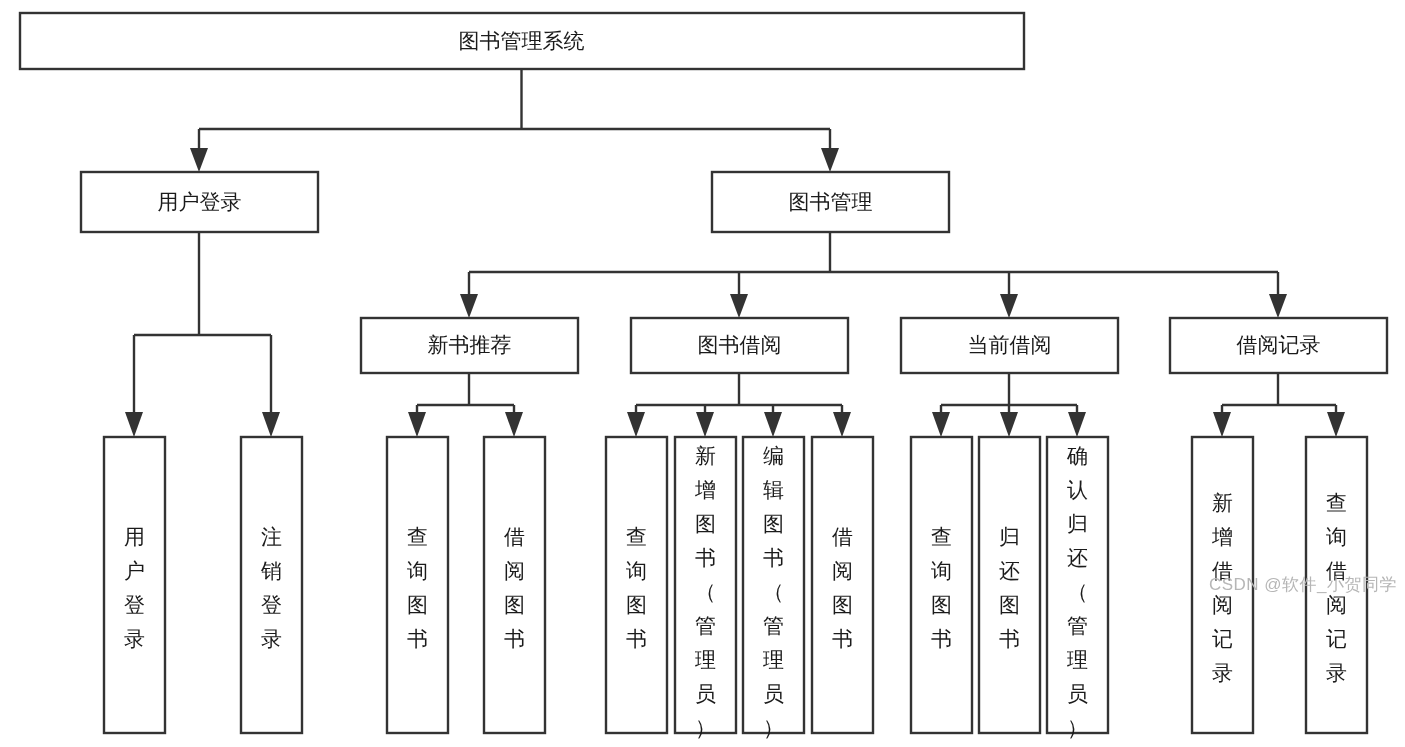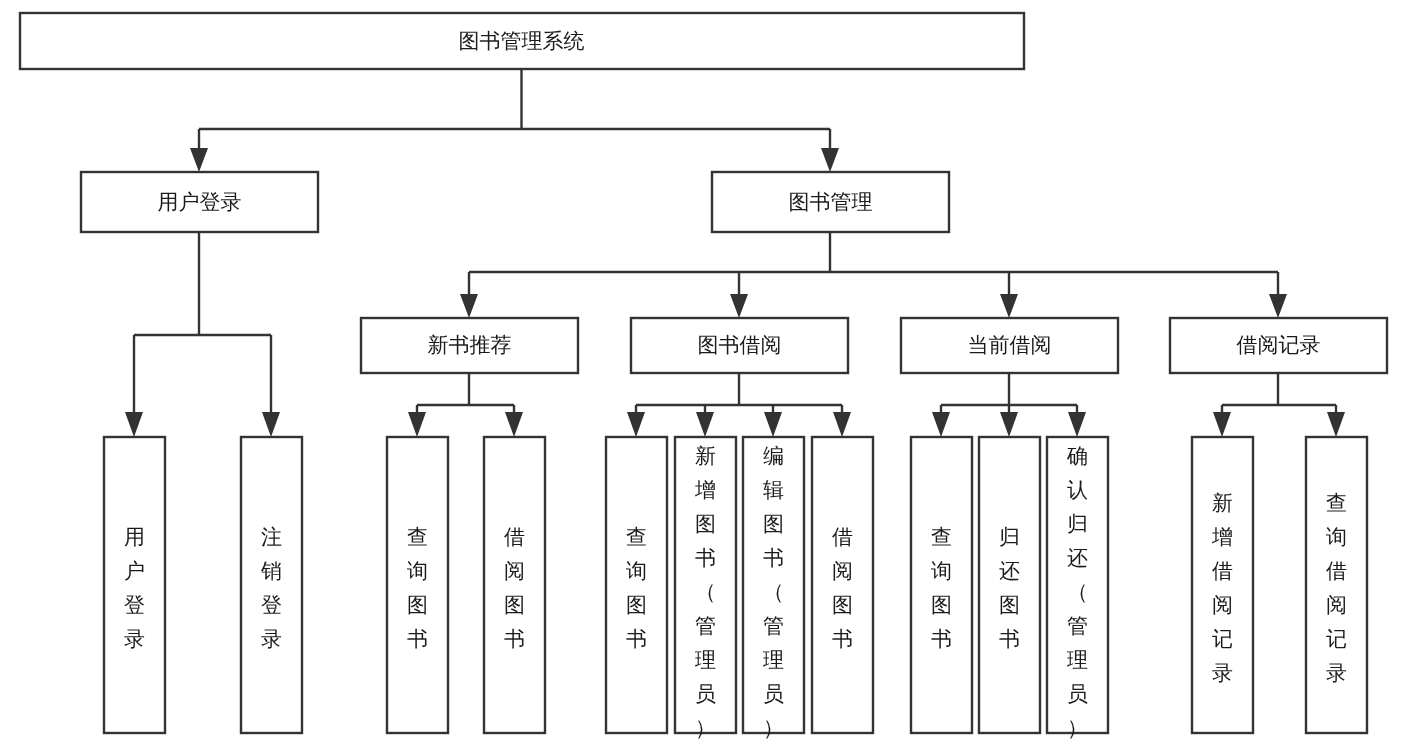--- a/index.html
+++ b/index.html
@@ -217,13 +217,14 @@
       <rect class="node-box" x="1192" y="437" width="61" height="296"></rect>
       <text class="leaf-label" x="1222.5" y="0"><tspan x="1222.5" y="509.52">新</tspan><tspan x="1222.5" y="543.52">增</tspan><tspan x="1222.5" y="577.52">借</tspan><tspan x="1222.5" y="611.52">阅</tspan><tspan x="1222.5" y="645.52">记</tspan><tspan x="1222.5" y="679.52">录</tspan></text>
     </g>
     <g>
       <rect class="node-box" x="1306" y="437" width="61" height="296"></rect>
       <text class="leaf-label" x="1336.5" y="0"><tspan x="1336.5" y="509.52">查</tspan><tspan x="1336.5" y="543.52">询</tspan><tspan x="1336.5" y="577.52">借</tspan><tspan x="1336.5" y="611.52">阅</tspan><tspan x="1336.5" y="645.52">记</tspan><tspan x="1336.5" y="679.52">录</tspan></text>
     </g>
 
   </svg>
 
+  <div class="watermark-text">CSDN @软件_小贺同学</div>
 </div>
 
 </body></html>

